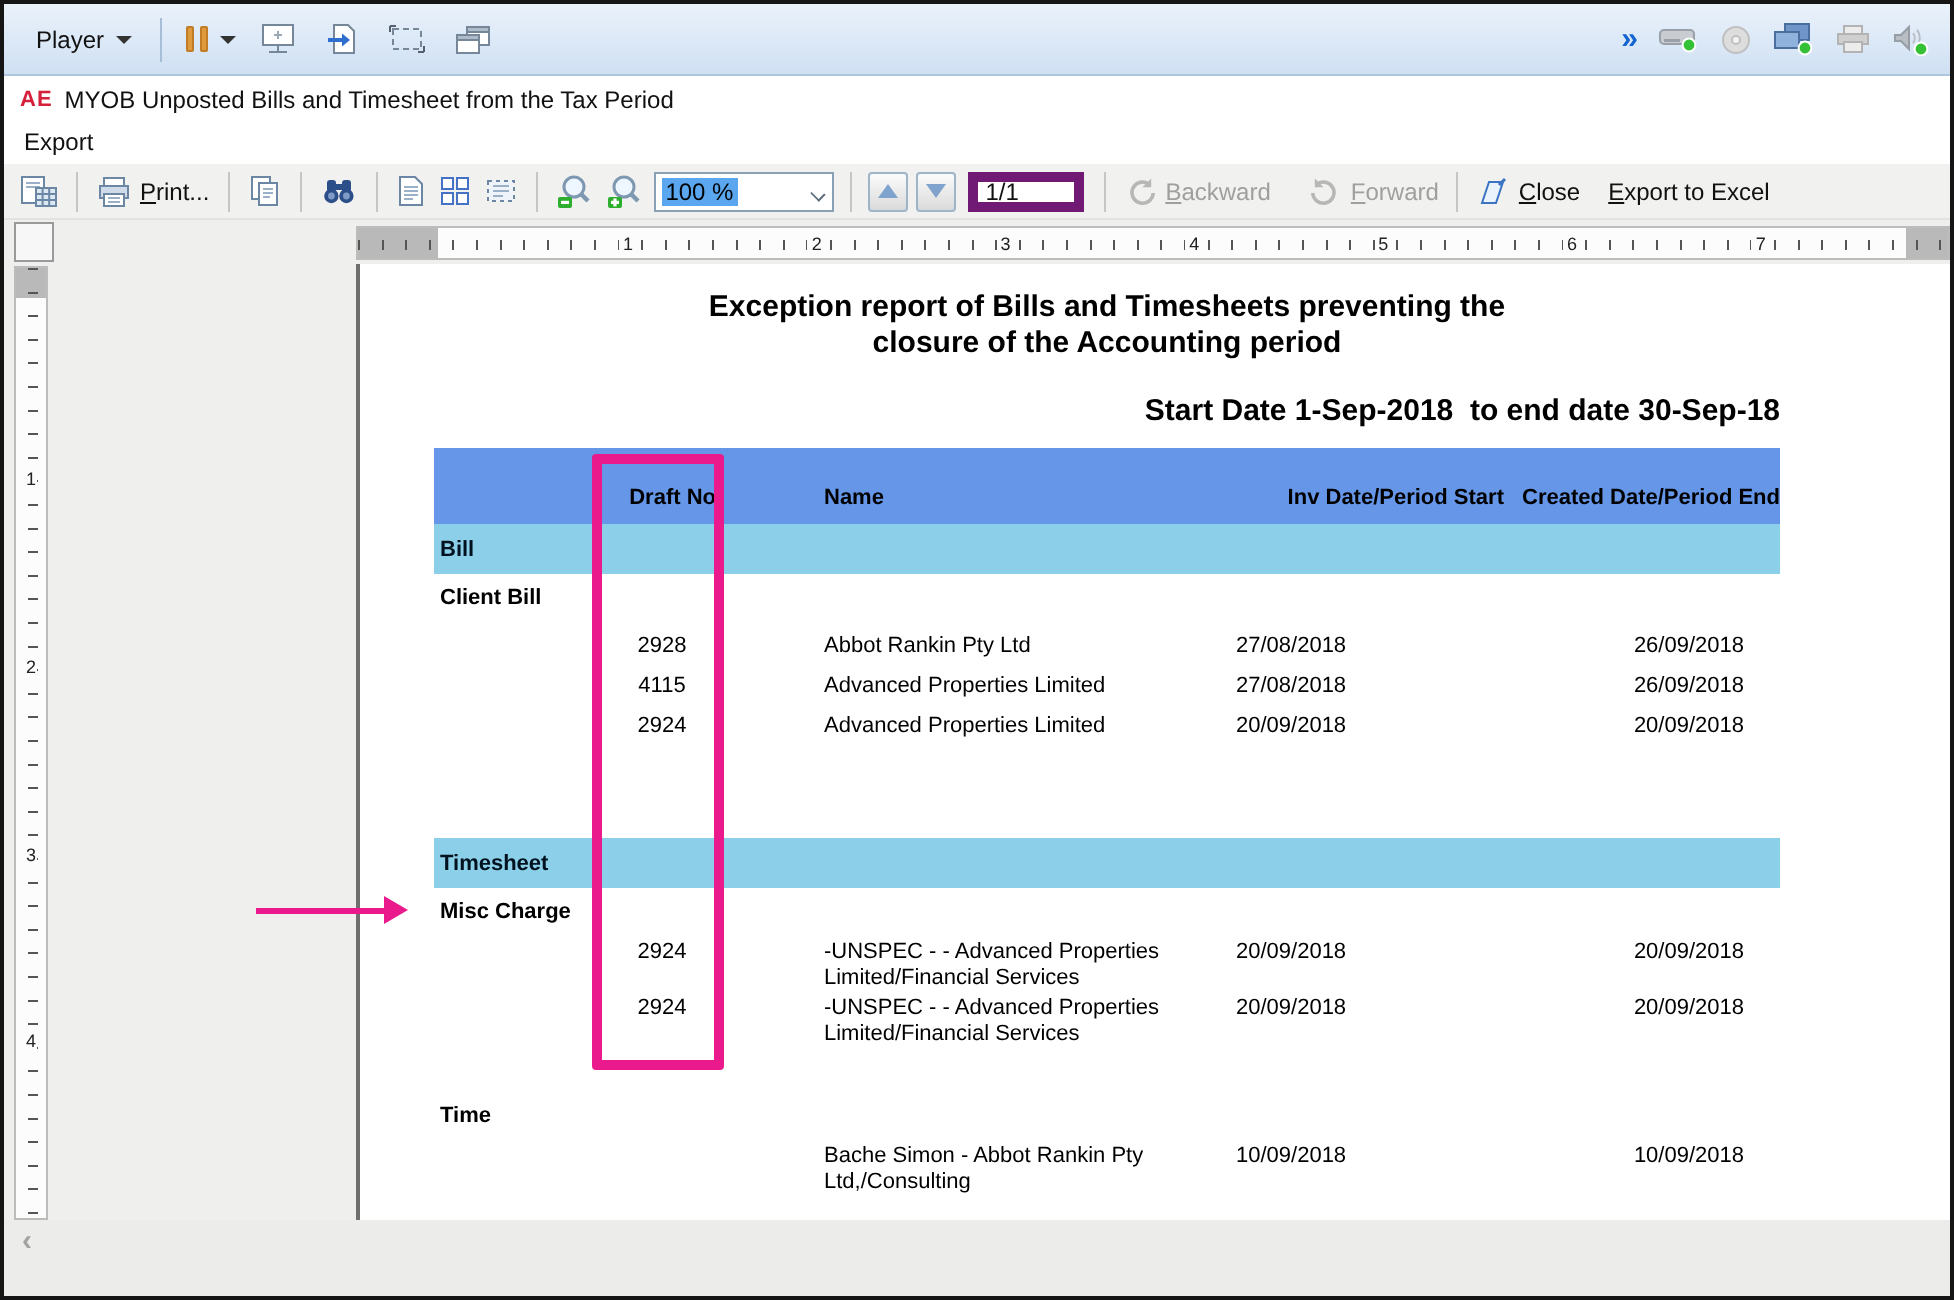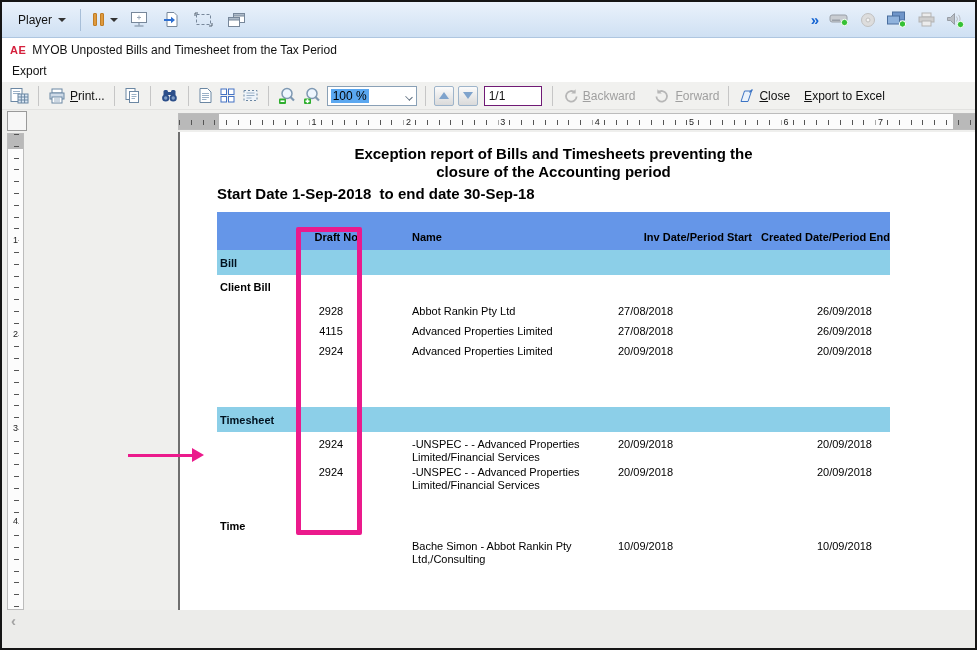--- a/index.html
+++ b/index.html
@@ -35,42 +35,42 @@
   .tb-ico { display:inline-flex; align-items:center; justify-content:center; padding:1px 3px; flex:none; }
   .tb-text-btn { display:flex; align-items:center; gap:4px; padding:0 3px; flex:none; white-space:nowrap; }
   .disabled { color:#9f9f9f; }
   .zoom-combo { width:90px; height:20px; background:#fff; border:1px solid #89a0b6; display:flex; align-items:center; padding:0 3px; margin:0 2px; position:relative; flex:none; }
   .zoom-combo .sel { background:#5aa7f0; color:#000; font-size:12px; padding:0 2px; }
   .combo-caret { position:absolute; right:4px; top:7px; width:6px; height:6px; border-right:1px solid #5a6b7c; border-bottom:1px solid #5a6b7c; transform:rotate(45deg) scaleY(0.8); }
   .nav-btn { width:20px; height:20px; border:1px solid #9eb4ca; background:linear-gradient(#fbfbfb,#dadada); border-radius:2px;
     display:inline-flex; align-items:center; justify-content:center; margin:0 2px; flex:none; }
   .tri-up { width:0; height:0; border-left:5px solid transparent; border-right:5px solid transparent; border-bottom:7px solid #7fa3cc; }
   .tri-down { width:0; height:0; border-left:5px solid transparent; border-right:5px solid transparent; border-top:7px solid #7fa3cc; }
-  .page-box { width:58px; height:20px; border:1px solid #701a75; background:#fff; display:flex; align-items:center; padding:0 4px; margin:0 4px; flex:none; }
+  .page-box { width:58px; height:20px; border:5px solid #701a75; background:#fff; display:flex; align-items:center; padding:0 4px; margin:0 4px; flex:none; }
   u { text-decoration:underline; }
 
   
   .viewer { position:absolute; left:0; right:0; top:108px; height:500px; background:#efefed; }
   .origin-box { position:absolute; left:5px; top:1px; width:20px; height:20px; background:#f7f7f7; border:1px solid #9a9a9a; }
   .h-ruler { position:absolute; left:176px; right:0; top:3px; height:17px; background:#fcfcfc; border:1px solid #bcbcbc; overflow:hidden; }
   .h-ruler::after { content:""; position:absolute; left:0; right:0; top:6px; height:5px; z-index:2;
     background:repeating-linear-gradient(to right,#555 0 1px,transparent 1px 11.8px); }
   .h-margin { position:absolute; top:0; bottom:0; background:#b9b9b9; z-index:1; }
   .hm-left { left:0; width:40px; } .hm-right { right:0; width:21px; }
   .hnum { position:absolute; top:2px; transform:translateX(-50%); font-size:9px; color:#222; background:#fcfcfc; padding:0 2px; z-index:3; line-height:12px; }
   .v-ruler { position:absolute; left:5px; top:23px; width:17px; bottom:0; background:#fcfcfc; border:1px solid #bcbcbc; overflow:hidden; }
   .v-ruler::after { content:""; position:absolute; top:0; bottom:0; left:6px; width:5px; z-index:2;
     background:repeating-linear-gradient(to bottom,#555 0 1px,transparent 1px 11.8px); }
   .v-margin { position:absolute; left:0; right:0; top:0; height:15px; background:#b9b9b9; z-index:1; }
   .vnum { position:absolute; left:50%; transform:translate(-50%,-50%); font-size:9px; color:#222; background:#fcfcfc; padding:1px 0; z-index:3; line-height:9px; }
 
   .page { position:absolute; left:176px; top:22px; right:0; bottom:0; background:#fff; border-left:2px solid #6f6f6f; overflow:hidden; }
 
   .report-title { margin-top:13px; width:673px; margin-left:37px; text-align:center; font-size:15px; line-height:18px; font-weight:bold; color:#000; }
-  .report-subtitle { margin-top:4px; width:673px; margin-left:37px; text-align:left; font-size:15px; font-weight:bold; color:#000; white-space:pre; }
+  .report-subtitle { margin-top:16px; width:673px; margin-left:37px; text-align:right; font-size:15px; font-weight:bold; color:#000; white-space:pre; }
 
   .report-table { margin:10px 0 0 37px; width:673px; font-size:11px; color:#000; }
   .header-row { display:grid; grid-template-columns:81px 66px 48px 190px 150px 138px; height:38px; background:#6596e8; align-items:end; padding-bottom:7px; font-weight:bold; }
   .h-draft { grid-column:2; text-align:right; padding-right:6px; }
   .h-name { grid-column:4; text-align:left; }
   .h-inv { grid-column:5; text-align:right; }
   .h-created { grid-column:6; text-align:right; }
 
   .band { height:25px; background:#8ccfe8; display:flex; align-items:center; }
   .band-label { font-weight:bold; padding-left:3px; color:#00121f; }
@@ -370,20 +370,21 @@
               <div class="cell c-name">
                 <div>Advanced Properties Limited</div>
               </div>
               <div class="cell c-inv">20/09/2018</div>
               <div class="cell c-created">20/09/2018</div>
             </div>
             <div class="row-spacer"></div>
             <div class="band">
               <span class="band-label">Timesheet</span>
             </div>
+            <div class="group-label">Misc Charge</div>
             <div class="data-row multi">
               <div class="cell c-draft">2924</div>
               <div class="cell c-name">
                 <div>-UNSPEC - - Advanced Properties</div>
                 <div>Limited/Financial Services</div>
               </div>
               <div class="cell c-inv">20/09/2018</div>
               <div class="cell c-created">20/09/2018</div>
             </div>
             <div class="data-row multi">

